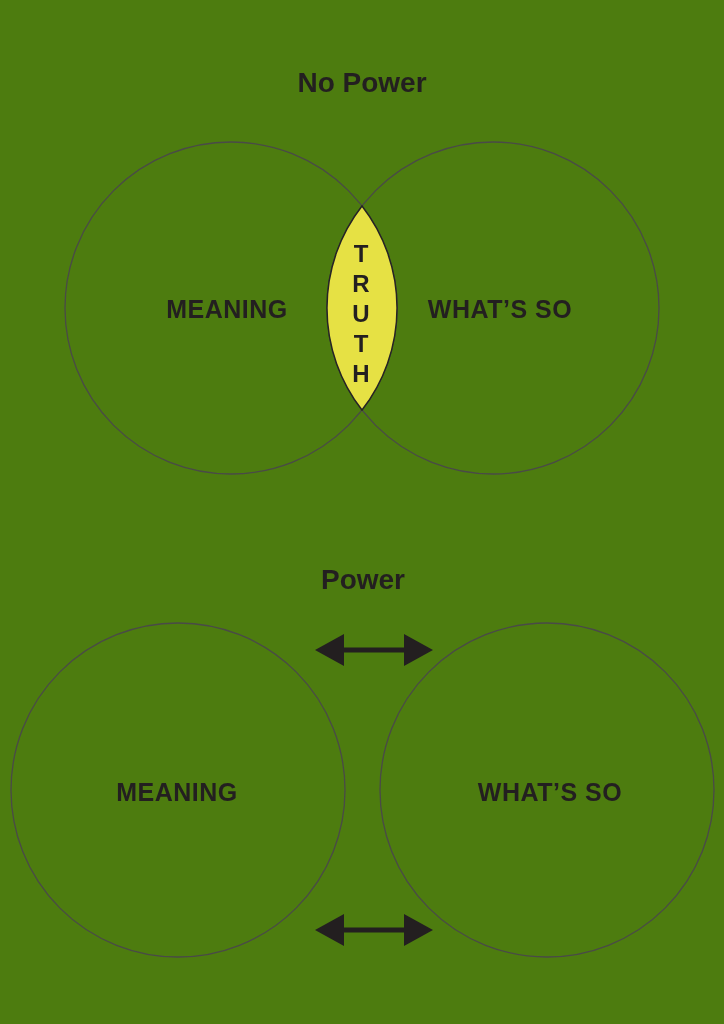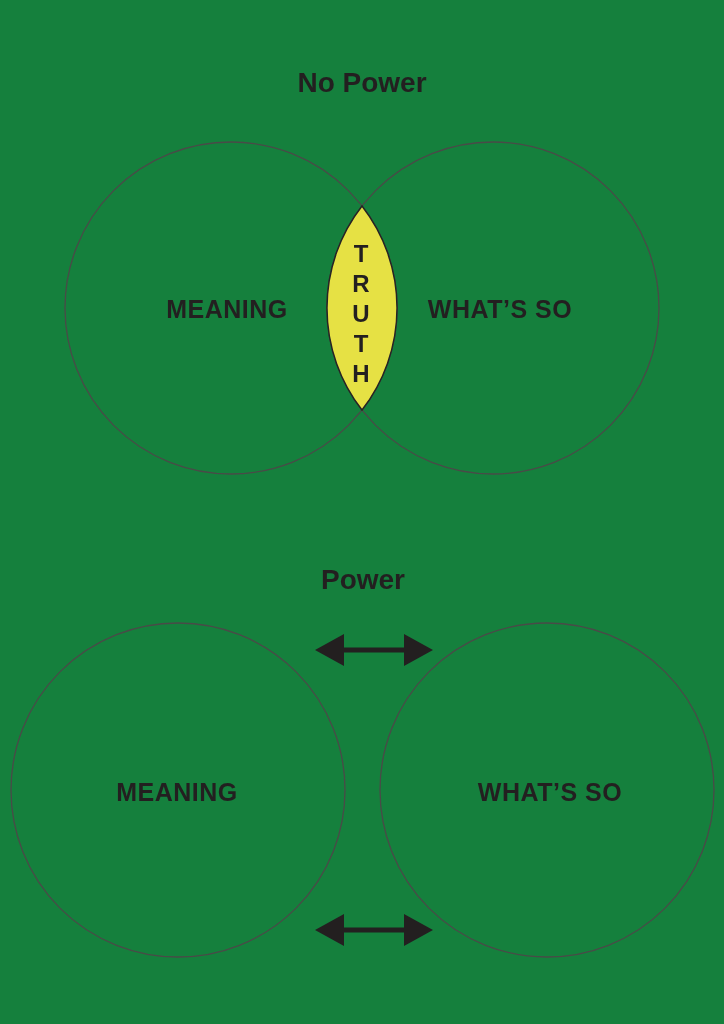--- a/index.html
+++ b/index.html
@@ -3,21 +3,21 @@
 <meta charset="utf-8">
 <style>
   html, body {
     margin: 0;
     padding: 0;
     background: #ffffff;
   }
   .canvas {
     width: 724px;
     height: 1024px;
-    background: #15803d;
+    background: #4d7c0f;
     position: relative;
     overflow: hidden;
   }
   svg { display: block; }
   .diagram-text {
     font-family: "Liberation Sans", sans-serif;
     font-weight: bold;
   }
   .section-title  { font-size: 28px; }
   .circle-label   { font-size: 25px; letter-spacing: 0.5px; }

